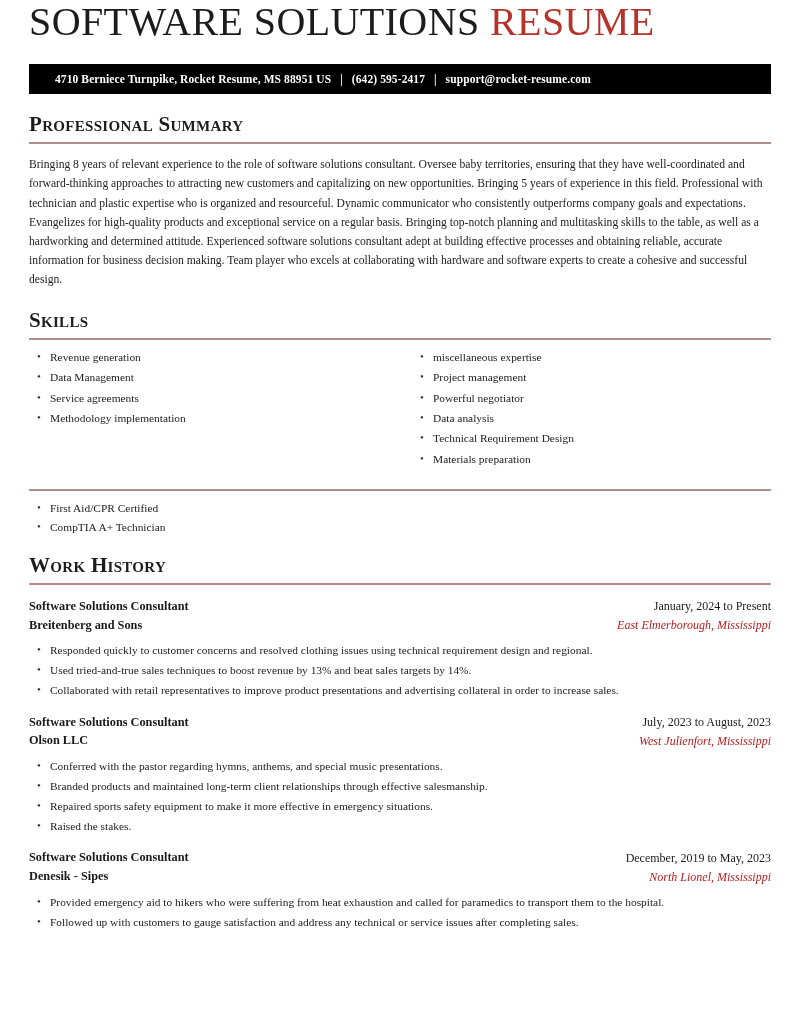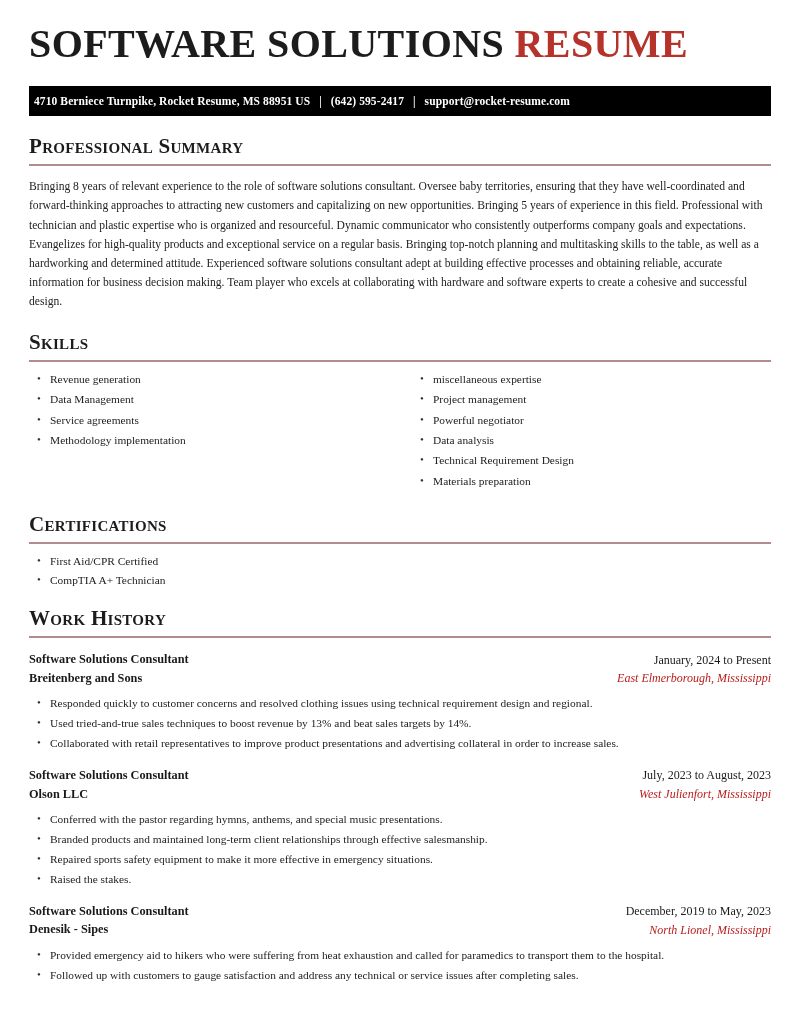--- a/index.html
+++ b/index.html
@@ -17,40 +17,39 @@
   .page {
     width: 800px;
     box-sizing: border-box;
     padding: 0 29px;
     position: relative;
   }
 
   
   .resume-title {
     margin: 0;
-    padding-top: 22px;
     font-size: 40px;
-    font-weight: 700;
+    font-weight: 400;
     letter-spacing: 0.4px;
     line-height: 1.12;
     color: #1c1c1c;
     white-space: nowrap;
   }
   .resume-title .accent {
     color: #b5332b;
   }
 
   .contact-bar {
     margin-top: 19px;
     background: #000000;
     color: #ffffff;
     height: 30px;
     display: flex;
     align-items: center;
-    padding: 0 5px;
+    padding: 0 26px;
     box-sizing: border-box;
   }
   .contact-bar .c-item {
     font-size: 11.5px;
     font-weight: 700;
     letter-spacing: 0.1px;
     white-space: nowrap;
   }
   .contact-bar .c-sep {
     font-size: 11.5px;
@@ -214,21 +213,20 @@
             <li>Powerful negotiator</li>
             <li>Data analysis</li>
             <li>Technical Requirement Design</li>
             <li>Materials preparation</li>
           </ul>
       </div>
     </div>
   </div>
 
   <div class="section certs">
-    <h2 class="section-heading">Certifications</h2>
     <div class="section-rule"></div>
     <ul class="bullets">
         <li>First Aid/CPR Certified</li>
         <li>CompTIA A+ Technician</li>
       </ul>
   </div>
 
   <div class="section">
     <h2 class="section-heading">Work History</h2>
     <div class="section-rule"></div>

